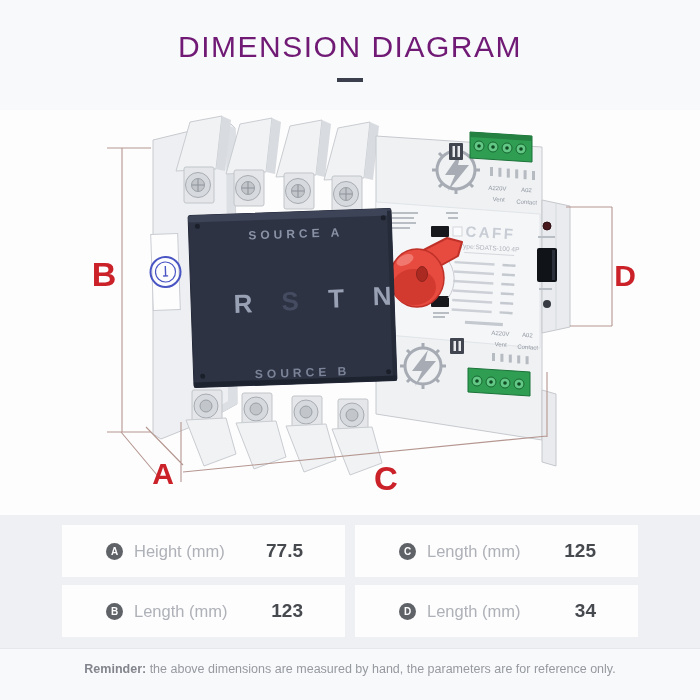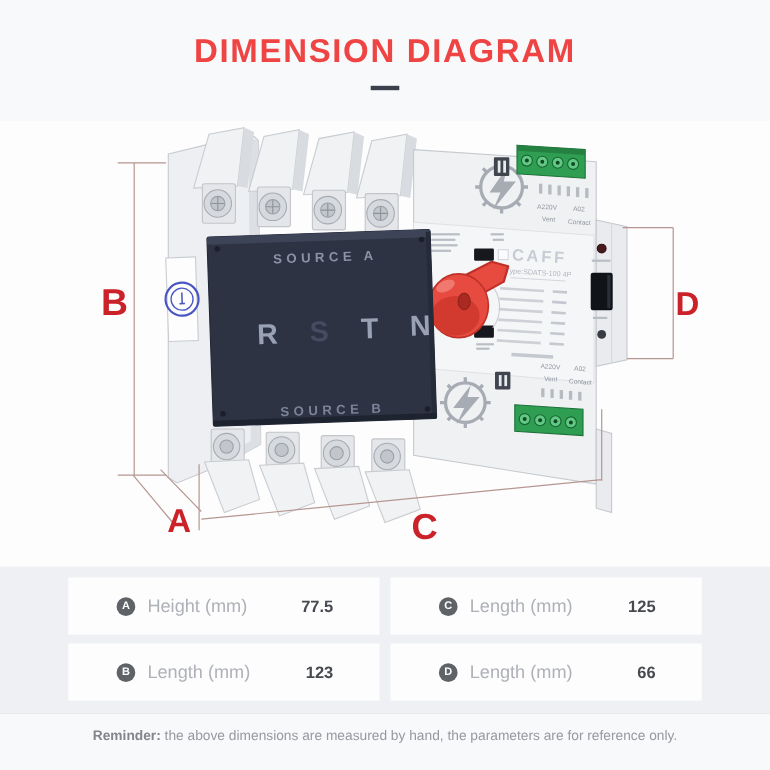--- a/index.html
+++ b/index.html
@@ -4,42 +4,42 @@
 <style>
   html,body{margin:0;padding:0;}
   body{
     width:700px;height:700px;
     background:#f8f9fb;
     font-family:"Liberation Sans", sans-serif;
     overflow:hidden;
   }
   .header{padding-top:30px;text-align:center;}
   .page-title{
-    margin:0;font-size:30px;font-weight:bold;color:#ef4444;
+    margin:0;font-size:30px;font-weight:normal;color:#701a75;
     letter-spacing:1.5px;line-height:34px;
   }
   .title-dash{width:26px;height:4px;background:#3c404d;margin:14px auto 0;}
   .photo-area{position:relative;margin-top:28px;width:700px;height:405px;background:#fdfdfe;}
   .photo-area svg{position:absolute;left:0;top:0;}
   .spec-section{
     box-sizing:border-box;width:700px;height:133px;background:#eef0f3;
     padding:10px 62px;display:grid;grid-template-columns:283px 283px;
     grid-template-rows:52px 52px;gap:8px 10px;
   }
   .spec-cell{
     background:#fdfdfe;display:flex;align-items:center;
     padding-left:44px;box-sizing:border-box;
   }
   .dim-badge{
     width:17px;height:17px;border-radius:50%;background:#5f6267;color:#fdfdfe;
     font-size:10px;font-weight:bold;display:flex;align-items:center;justify-content:center;
     flex:0 0 17px;
   }
   .dim-label{margin-left:11px;font-size:16.5px;color:#aeb1b7;}
-  .dim-value{margin-left:auto;margin-right:42px;font-size:15px;color:#46494e;font-weight:bold;}
+  .dim-value{margin-left:auto;margin-right:42px;font-size:19px;color:#46494e;font-weight:bold;}
   .footer{
     box-sizing:border-box;width:700px;height:52px;background:#f8f9fb;
     border-top:1px solid #e6e7eb;text-align:center;padding-top:13px;
     font-size:12.5px;color:#96999f;
   }
   .footer b{color:#82858c;}
   svg text{font-family:"Liberation Sans", sans-serif;}
 </style>
 </head>
 <body>
@@ -309,19 +309,19 @@
     <span class="dim-value">125</span>
   </div>
   <div class="spec-cell">
     <span class="dim-badge">B</span>
     <span class="dim-label">Length (mm)</span>
     <span class="dim-value">123</span>
   </div>
   <div class="spec-cell">
     <span class="dim-badge">D</span>
     <span class="dim-label">Length (mm)</span>
-    <span class="dim-value">66</span>
+    <span class="dim-value">34</span>
   </div>
 </div>
 
 <div class="footer">
   <b>Reminder:</b><span> the above dimensions are measured by hand, the parameters are for reference only.</span>
 </div>
 
 </body></html>

